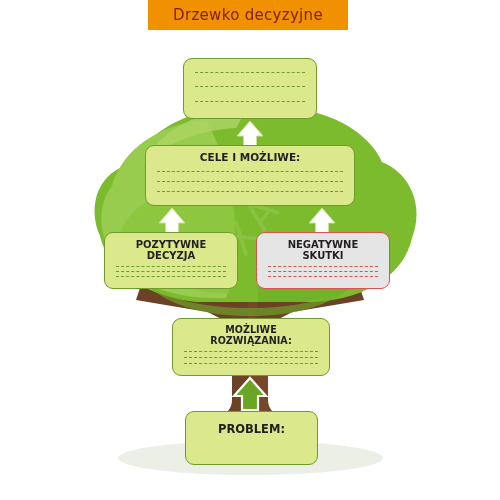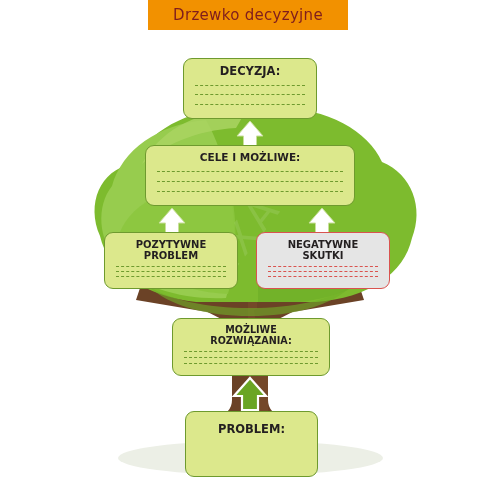--- a/index.html
+++ b/index.html
@@ -114,21 +114,21 @@
 
   #box-pozytywne { left: 104px; top: 232px; width: 134px; height: 57px; }
   #box-pozytywne .node-title { font-size: 10px; }
 
   #box-negatywne { left: 256px; top: 232px; width: 134px; height: 57px; }
   #box-negatywne .node-title { font-size: 10px; }
 
   #box-mozliwe   { left: 172px; top: 318px; width: 158px; height: 58px; }
   #box-mozliwe .node-title { font-size: 9.6px; }
 
-  #box-problem   { left: 185px; top: 411px; width: 133px; height: 66px; }
+  #box-problem   { left: 185px; top: 411px; width: 133px; height: 54px; }
   #box-problem .node-title { font-size: 11.5px; margin-top: 5px; }
 
   
   .arrow {
     position: absolute;
     z-index: 20;
   }
 </style>
 </head>
 <body>
@@ -213,39 +213,38 @@
       <path d="M250 378 L266 396 L258 396 L258 410 L242 410 L242 396 L234 396 Z" fill="#6AA524" stroke="#FFFFFF" stroke-width="2.2"></path>
     </g>
 
   </svg>
 
   <div class="title-banner">
     <span class="title-text">Drzewko decyzyjne</span>
   </div>
 
   <div id="box-decyzja" class="node-box green">
-    <div class="node-title">DECYZJA:</div>
     <div class="lines">
       <div class="wline"></div>
       <div class="wline"></div>
       <div class="wline"></div>
     </div>
   </div>
 
   <div id="box-cele" class="node-box green">
     <div class="node-title">CELE I MOŻLIWE:</div>
     <div class="lines">
       <div class="wline"></div>
       <div class="wline"></div>
       <div class="wline"></div>
     </div>
   </div>
 
   <div id="box-pozytywne" class="node-box green">
-    <div class="node-title">POZYTYWNE PROBLEM</div>
+    <div class="node-title">POZYTYWNE DECYZJA</div>
     <div class="lines">
       <div class="wline"></div>
       <div class="wline"></div>
       <div class="wline"></div>
     </div>
   </div>
 
   <div id="box-negatywne" class="node-box pink">
     <div class="node-title">NEGATYWNE SKUTKI</div>
     <div class="lines">

